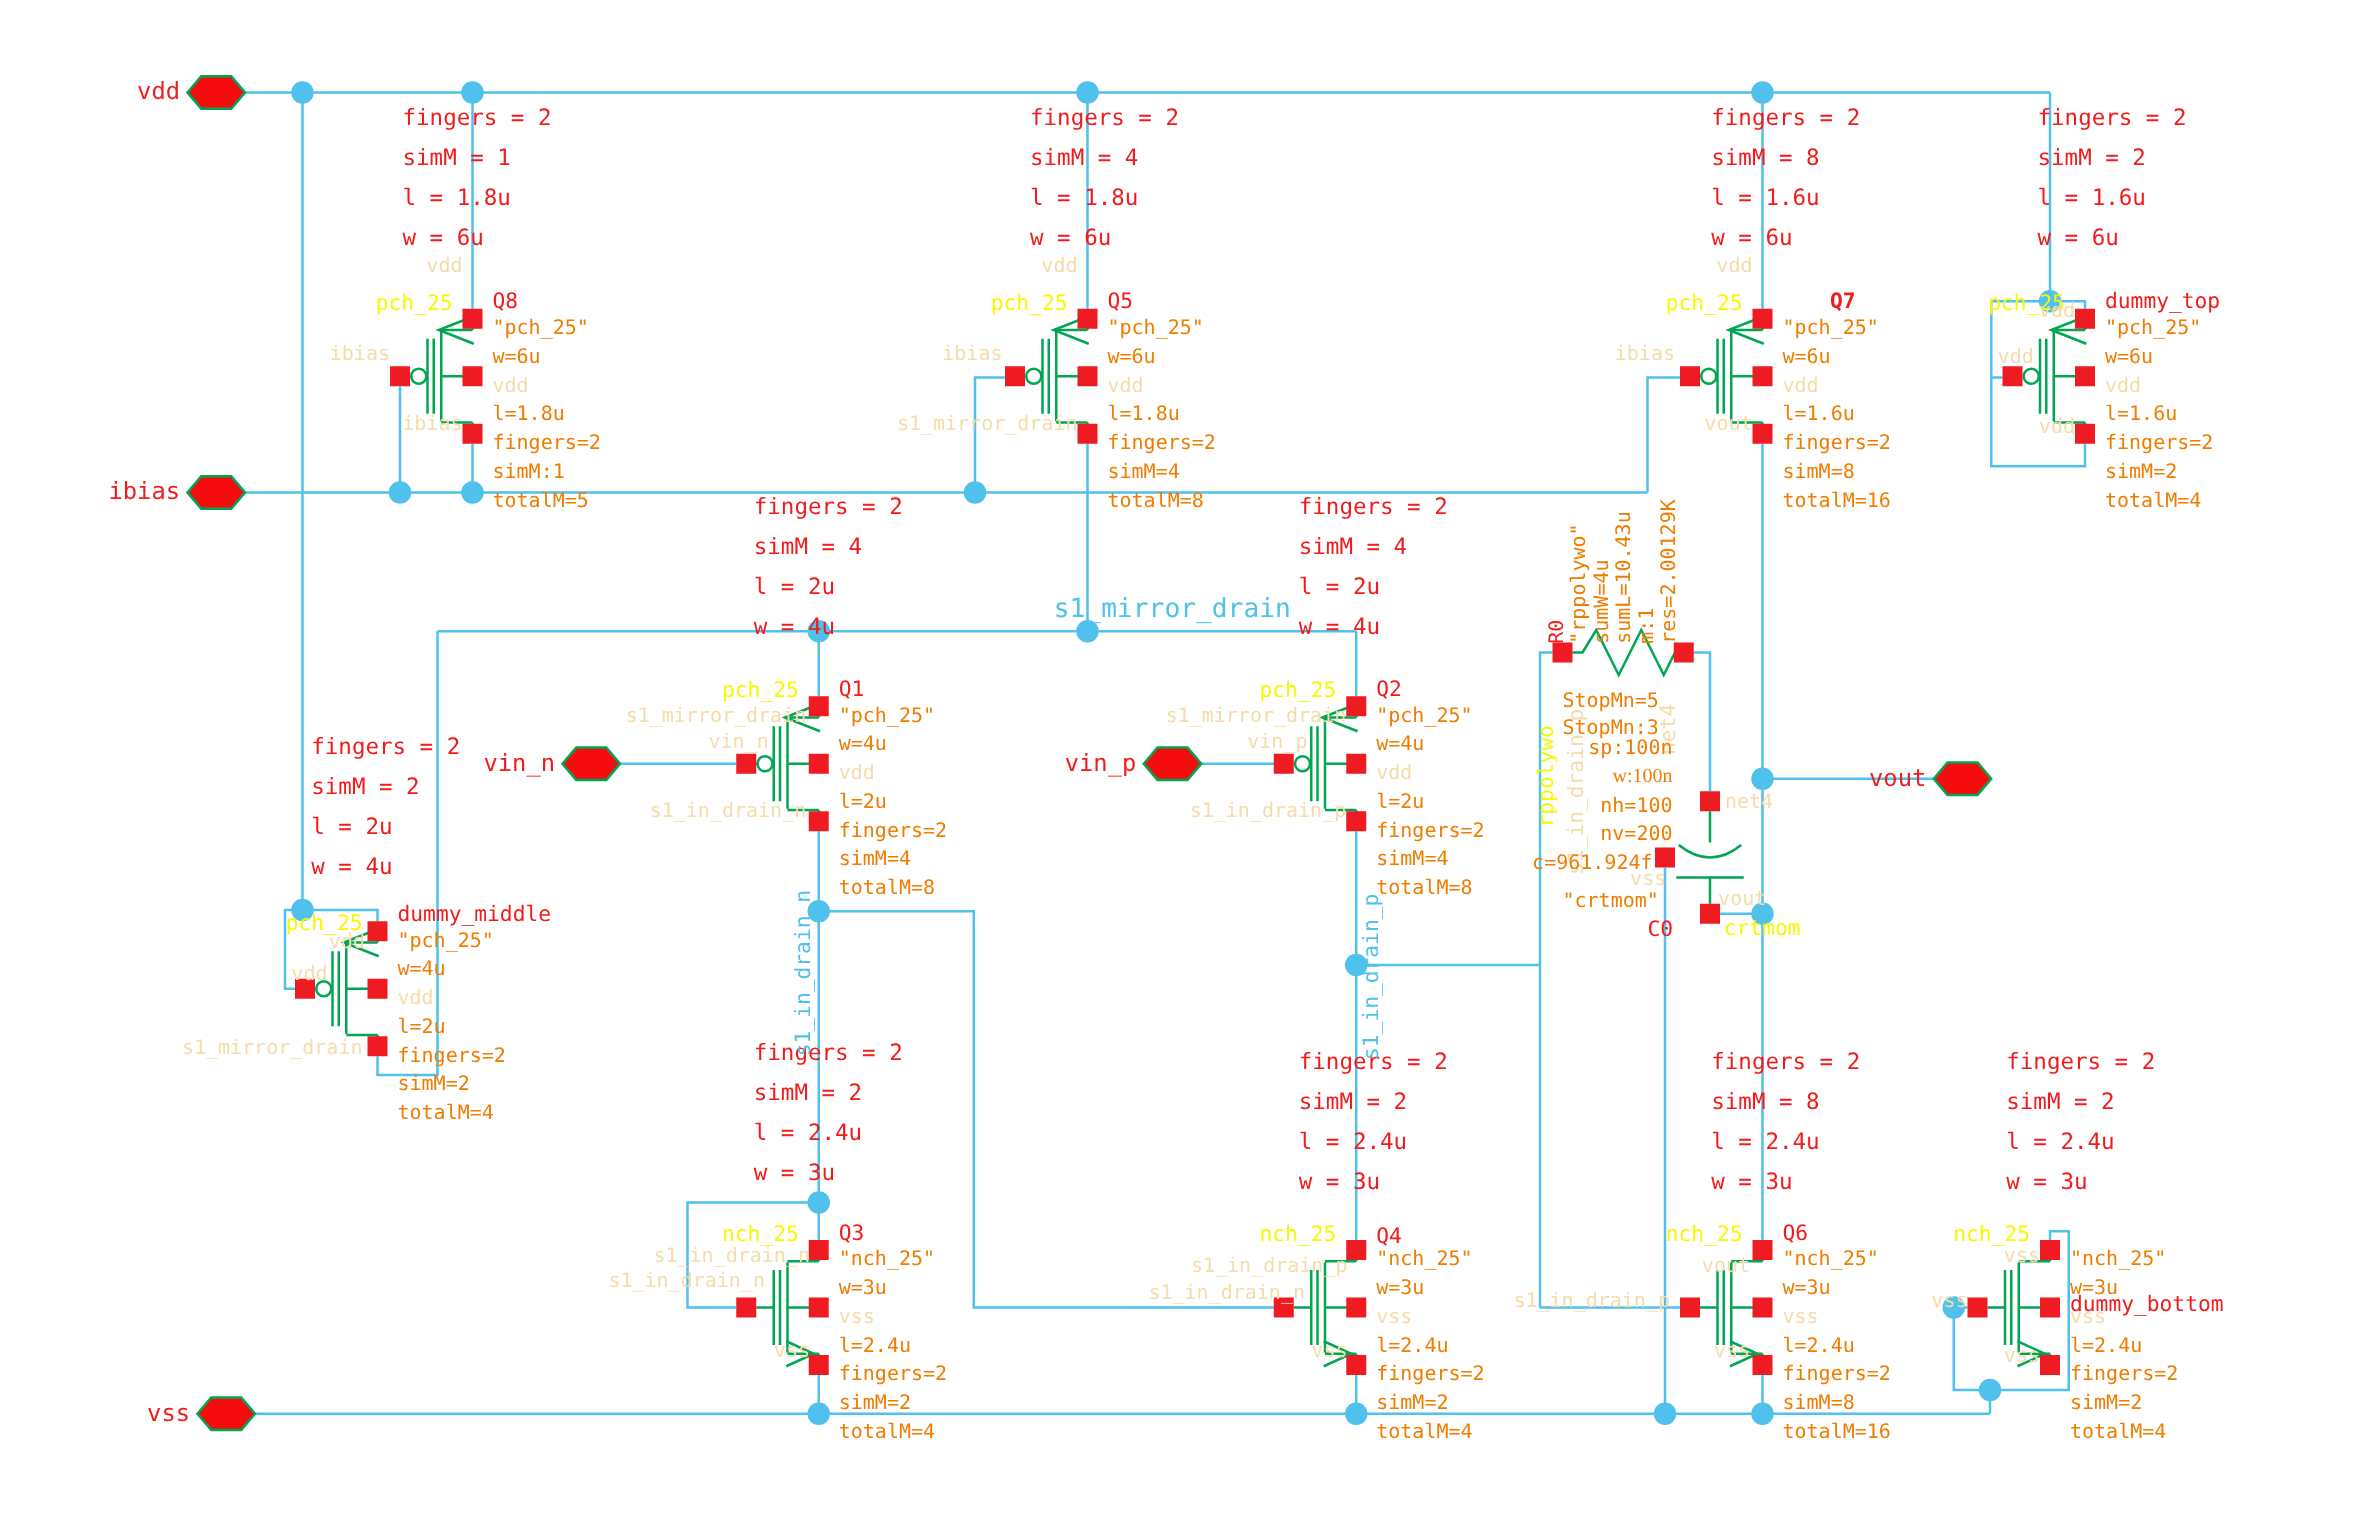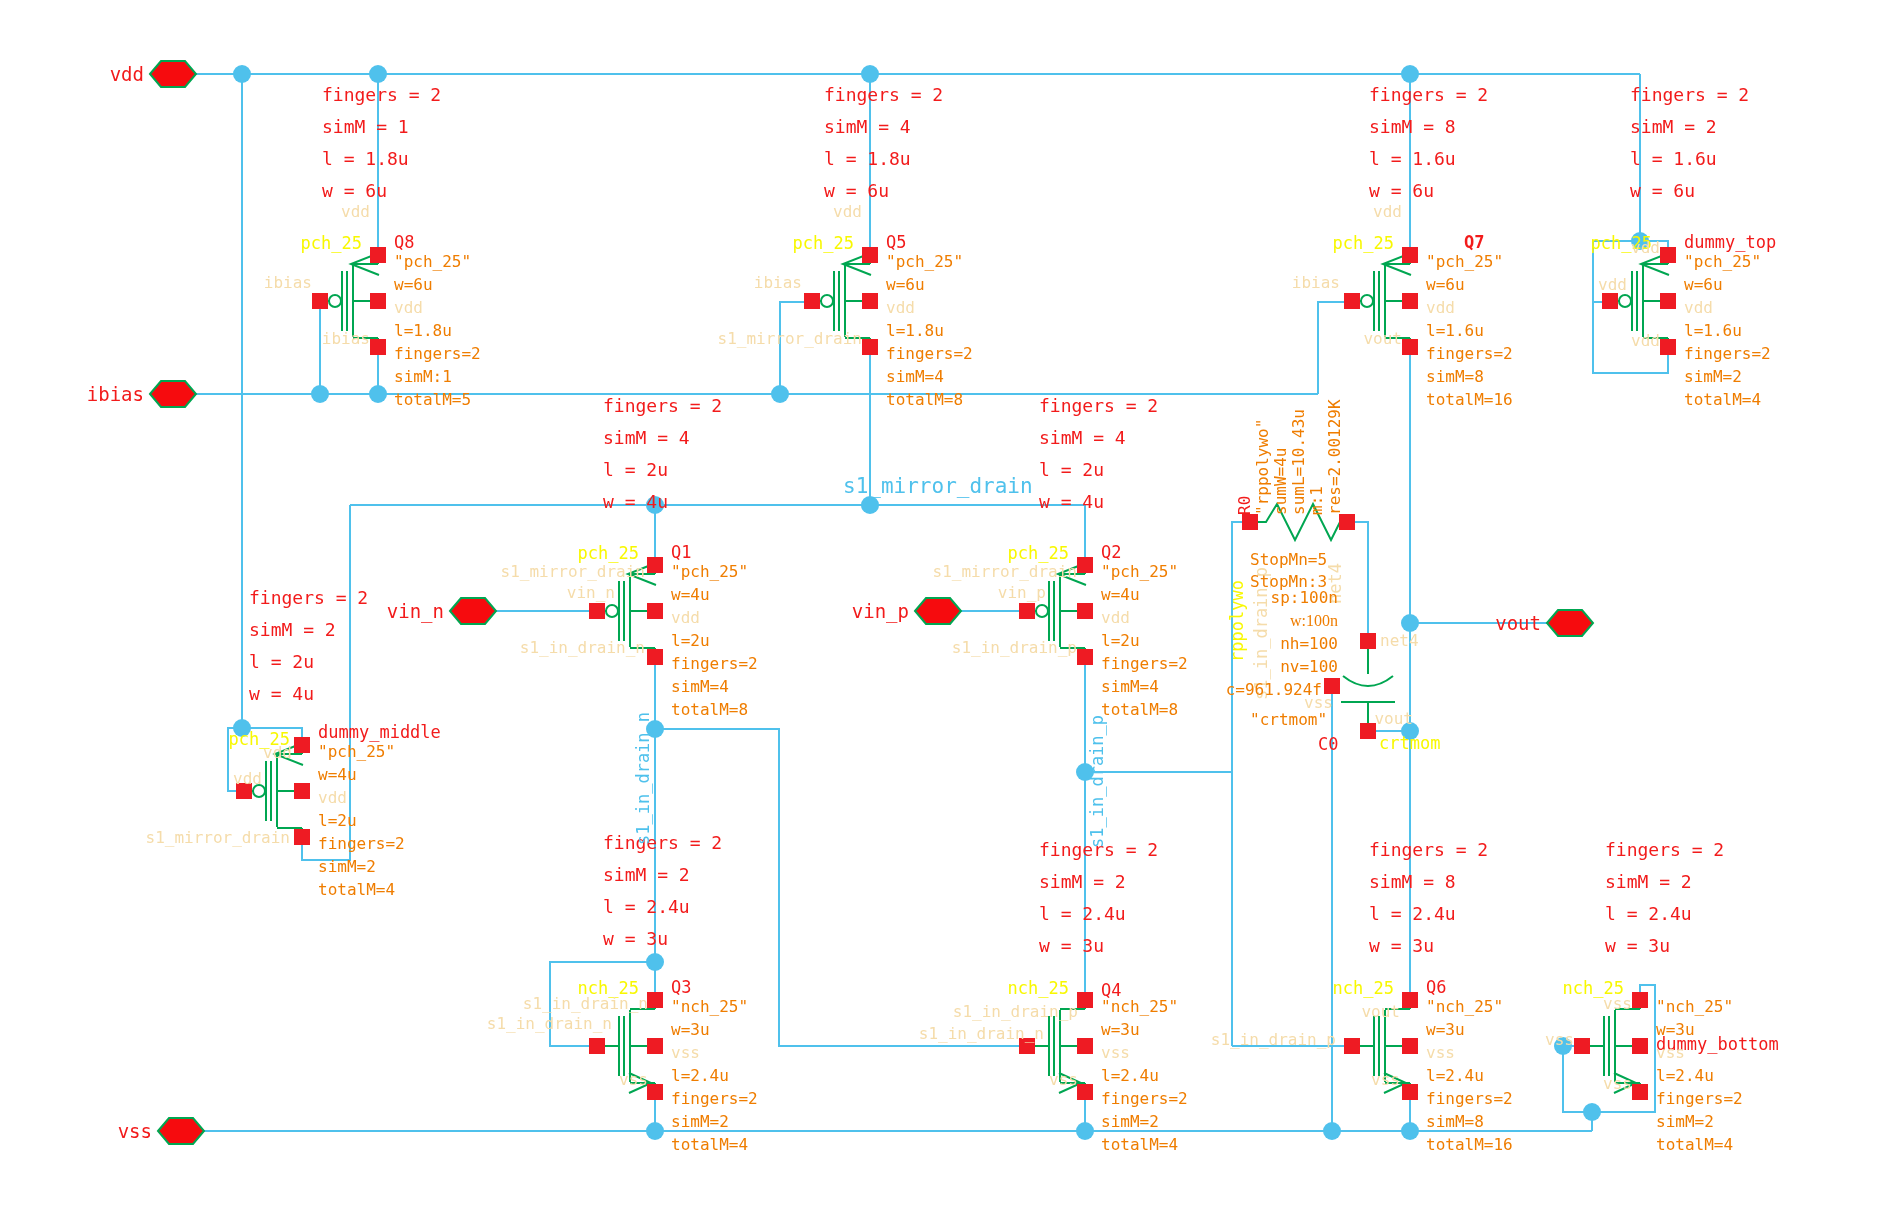--- a/index.html
+++ b/index.html
@@ -416,19 +416,19 @@
       <div class="t c-o s-p m-v" style="left: 1254px; top: 515px;">"rppolywo"</div>
       <div class="t c-o s-p m-v" style="left: 1272px; top: 515px;">sumW=4u</div>
       <div class="t c-o s-p m-v" style="left: 1290px; top: 515px;">sumL=10.43u</div>
       <div class="t c-o s-p m-v" style="left: 1308px; top: 515px;">m:1</div>
       <div class="t c-o s-p m-v" style="left: 1326px; top: 515px;">res=2.00129K</div>
       <div class="t c-o s-p m-l" style="left: 1250px; top: 560px;">StopMn=5</div>
       <div class="t c-o s-p m-l" style="left: 1250px; top: 582px;">StopMn:3</div>
       <div class="t c-o s-p m-r" style="left: 1338px; top: 598px;">sp:100n</div>
       <div class="t c-o s-p m-r" style="left: 1338px; top: 621px; font-family: Liberation Serif, serif;">w:100n</div>
       <div class="t c-o s-p m-r" style="left: 1338px; top: 644px;">nh=100</div>
-      <div class="t c-o s-p m-r" style="left: 1338px; top: 667px;">nv=100</div>
+      <div class="t c-o s-p m-r" style="left: 1338px; top: 667px;">nv=200</div>
       <div class="t c-o s-p m-r" style="left: 1322px; top: 690px;">c=961.924f</div>
       <div class="t c-o s-p m-l" style="left: 1250px; top: 720px;">"crtmom"</div>
       <div class="t c-r s-n m-l" style="left: 1318px; top: 744px;">C0</div>
       <div class="t c-y s-n m-l" style="left: 1379px; top: 743px;">crtmom</div>
     </div>
 </div>
 
 </body></html>

